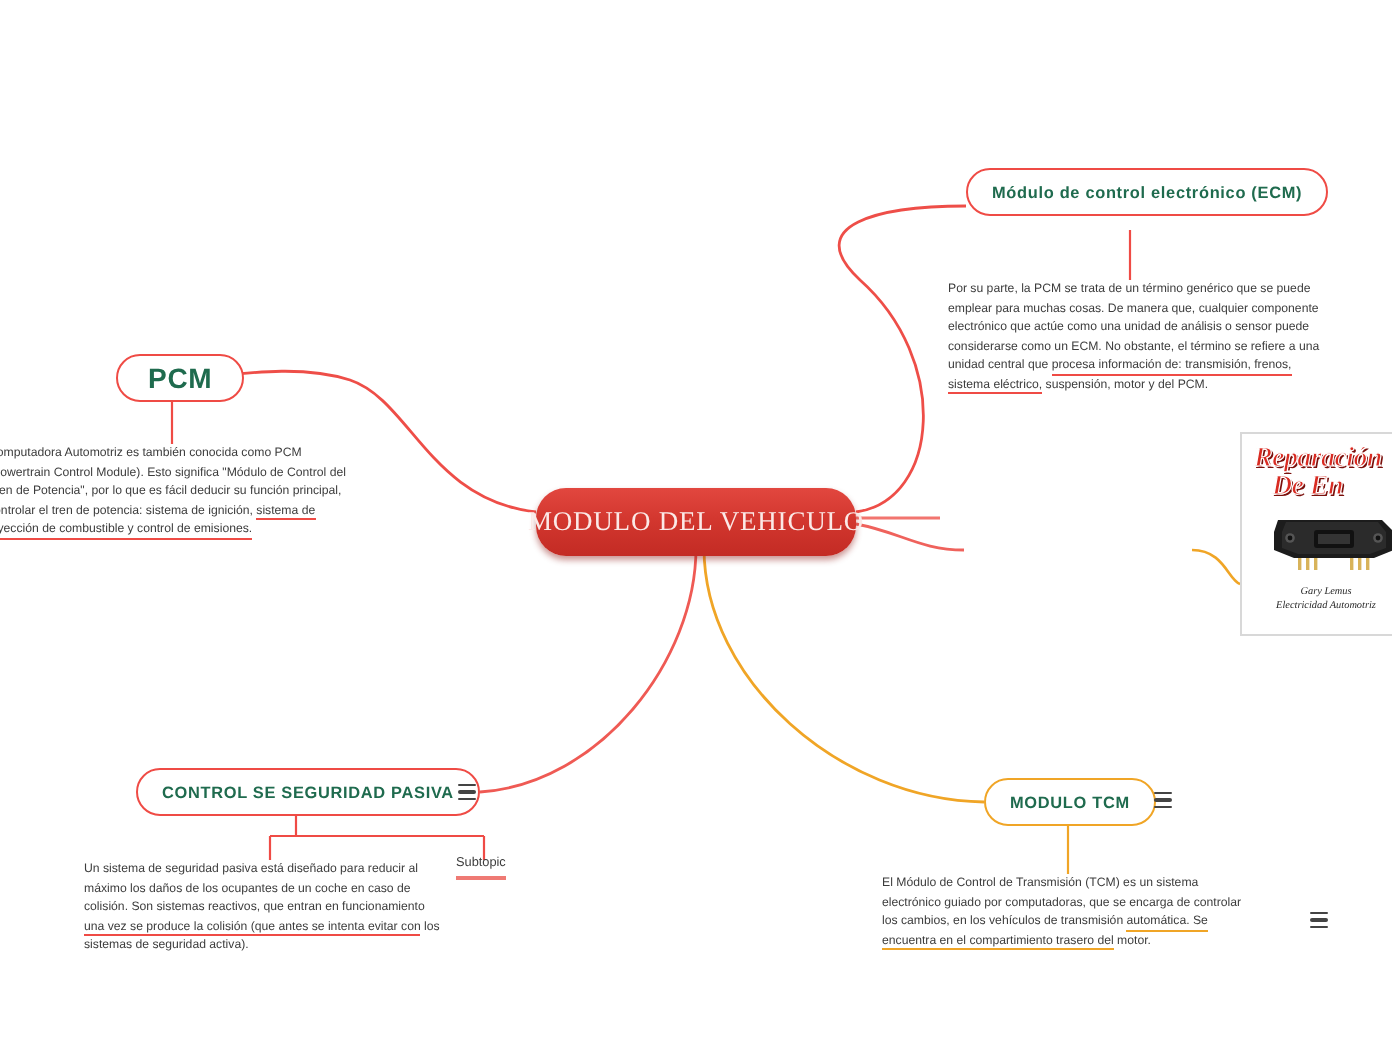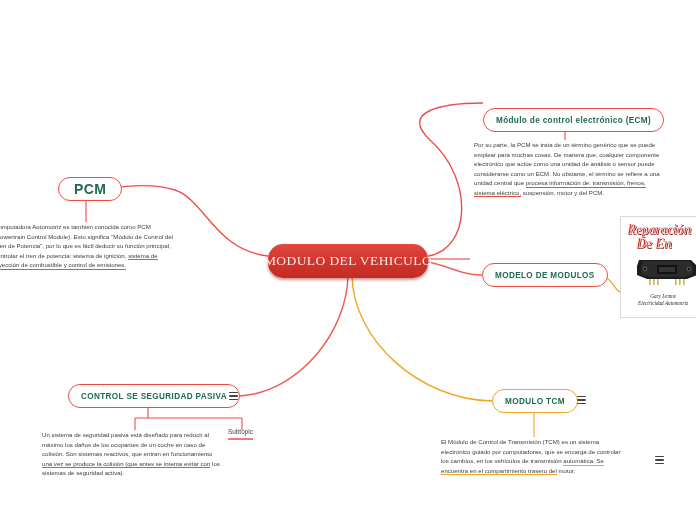--- a/index.html
+++ b/index.html
@@ -42,21 +42,21 @@
     padding:0 12px;
     white-space:nowrap;
     font-size:8.2px;
     font-weight:bold;
     letter-spacing:.35px;
     color:#1f6b4e;
   }
   .pill.orange{border-color:#f0a526;}
   .pill.small{font-size:14px;}
 
-  #node-ecm{left:483px;top:108px;}
+  #node-ecm{left:483px;top:84px;}
   #node-pcm{left:58px;top:177px;padding:0 15px;}
   #node-modelo{left:482px;top:263px;}
   #node-pasiva{left:68px;top:384px;}
   #node-tcm{left:492px;top:389px;}
 
   
   .para{
     position:absolute;
     font-size:6.1px;
     line-height:9.6px;
@@ -181,23 +181,20 @@
   </div>
 
   <div class="pill" id="node-ecm">
     <span>Módulo de control electrónico (ECM)</span>
   </div>
 
   <div class="pill small" id="node-pcm">
     <span>PCM</span>
   </div>
 
-  <div class="pill" id="node-modelo">
-    <span>MODELO DE MODULOS</span>
-  </div>
 
   <div class="pill orange" id="node-tcm">
     <span>MODULO TCM</span>
   </div>
 
   <div class="pill" id="node-pasiva">
     <span>CONTROL SE SEGURIDAD PASIVA</span>
   </div>
 
   <div class="hamburger" id="ham-pasiva">

